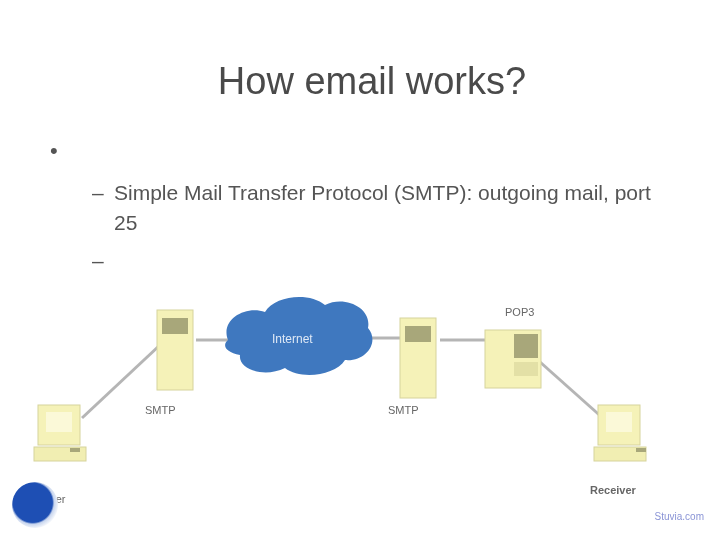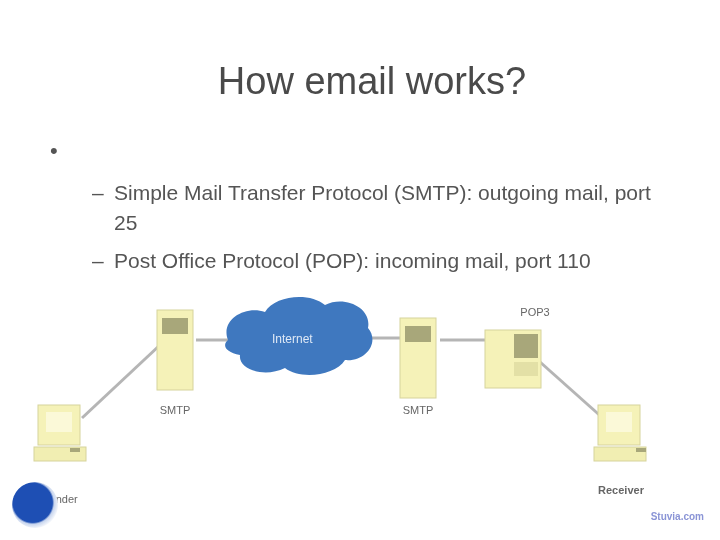--- a/index.html
+++ b/index.html
@@ -10,42 +10,41 @@
   .title {
     position: absolute; left: 0; width: 720px; top: 60px; text-align: center;
     font-size: 38px; color: #4a4a4a; padding-left: 12px;
   }
   .bullets { position: absolute; left: 50px; top: 138px; width: 620px; font-size: 21px; color: #555; }
   .b1 { display: flex; align-items: baseline; }
   .b1 .dot { width: 32px; font-size: 22px; }
   .sub { margin-left: 64px; margin-top: 14px; position: relative; line-height: 30px; width: 560px; }
   .sub .dash { position: absolute; left: -22px; top: 0; }
   .diagram { position: absolute; left: 0; top: 0; width: 720px; height: 540px; }
-  .lbl { position: absolute; font-size: 11px; color: #666; text-align: center; }
+  .lbl { position: absolute; font-size: 11px; color: #666; text-align: left; }
   .cloud-label { font-size: 12px; fill: #dfe9f6; }
   .logo { position: absolute; left: 12px; top: 482px; width: 46px; height: 46px; border-radius: 50%;
           background: radial-gradient(circle at 45% 45%, #1e4fb4 0 55%, #c9d6ee 60%, #ffffff 75%); }
-  .watermark { position: absolute; right: 16px; top: 511px; font-size: 10px; color: #8a94d6; font-weight: bold; }
+  .watermark { position: absolute; right: 16px; top: 511px; font-size: 10px; color: #8a94d6; }
 </style>
 </head>
 <body>
 
 <div class="title">How email works?</div>
 
 <div class="bullets">
   <div class="b1">
     <span class="dot">•</span>
   </div>
   <div class="sub">
     <span class="dash">–</span>
     <span>Simple Mail Transfer Protocol (SMTP): outgoing mail, port 25</span>
   </div>
   <div class="sub" style="margin-top:8px">
     <span class="dash">–</span>
-    <span>Post Office Protocol (POP): incoming mail, port 110</span>
   </div>
 </div>
 
 <svg class="diagram" viewBox="0 0 720 540" xmlns="http://www.w3.org/2000/svg">
 
   <g stroke="#b5b5b5" stroke-width="3" fill="none">
     <line x1="82" y1="418" x2="160" y2="345"></line>
     <line x1="196" y1="340" x2="228" y2="340"></line>
     <line x1="360" y1="338" x2="400" y2="338"></line>
     <line x1="440" y1="340" x2="485" y2="340"></line>

